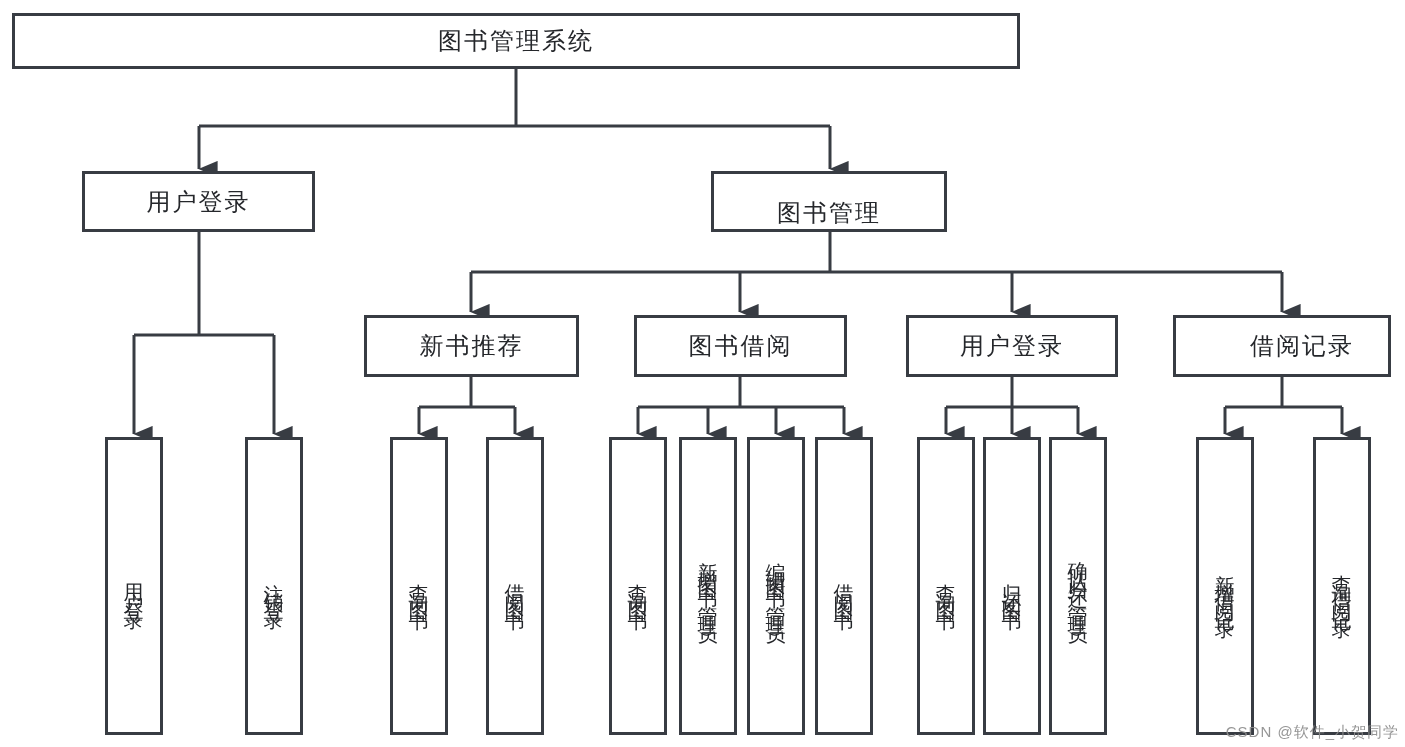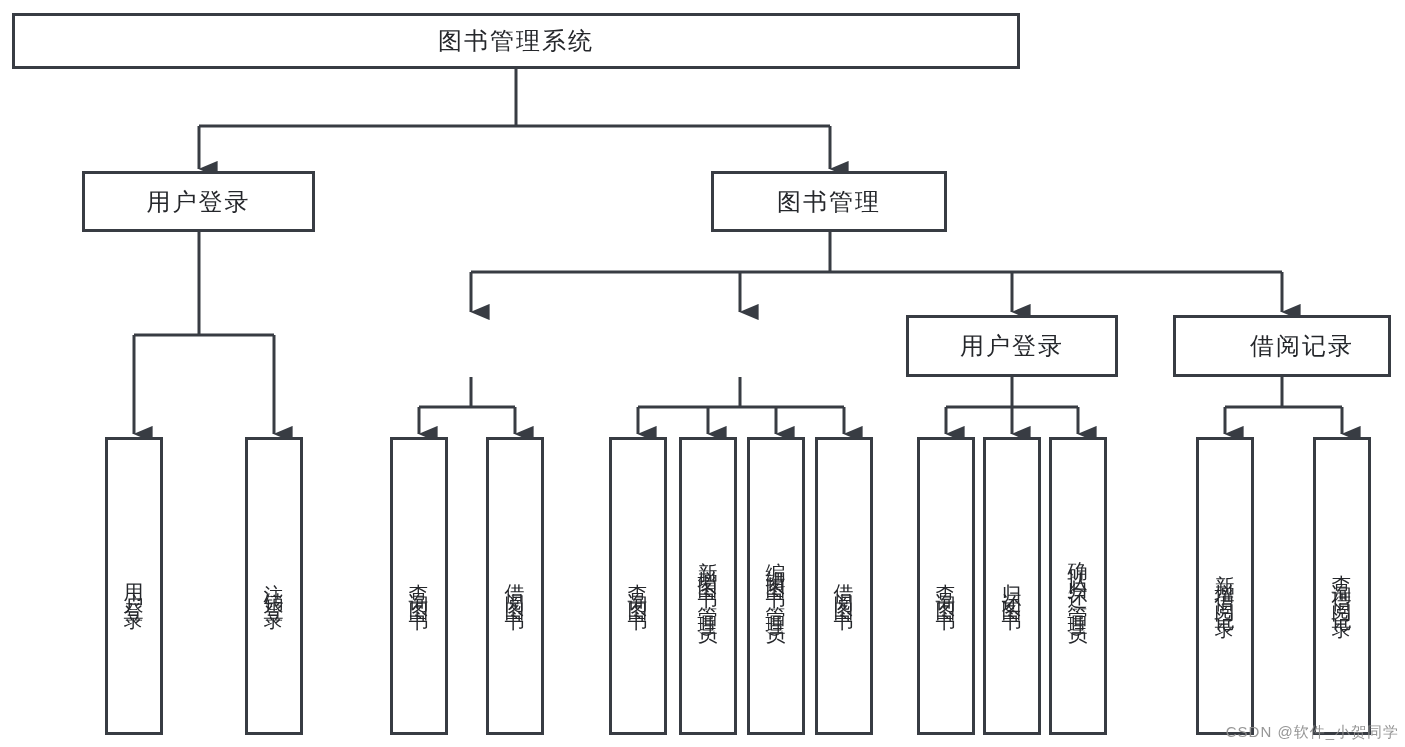--- a/index.html
+++ b/index.html
@@ -24,21 +24,21 @@
   .v-node{
     font-size:20px;
     writing-mode:vertical-rl;
     text-orientation:mixed;
     letter-spacing:9px;
     line-height:1;
     display:flex;align-items:center;justify-content:center;
   }
   .root{left:12px;top:13px;width:1008px;height:56px;}
   .n-user-login{left:82px;top:171px;width:233px;height:61px;}
-  .n-book-mgmt{left:711px;top:171px;width:236px;height:61px;}
+  .n-book-mgmt{left:711px;top:171px;width:236px;height:61px;align-items:flex-end;}
   .n-new-book{left:364px;top:315px;width:215px;height:62px;}
   .n-book-borrow{left:634px;top:315px;width:213px;height:62px;}
   .n-current-borrow{left:906px;top:315px;width:212px;height:62px;}
   .n-borrow-record{left:1173px;top:315px;width:218px;height:62px;padding-left:40px;}
   .leaf{top:437px;width:58px;height:298px;}
   .lf1{left:105px;} .lf2{left:245px;}
   .lf3{left:390px;} .lf4{left:486px;}
   .lf5{left:609px;} .lf6{left:679px;} .lf7{left:747px;} .lf8{left:815px;}
   .lf9{left:917px;} .lf10{left:983px;} .lf11{left:1049px;}
   .lf12{left:1196px;} .lf13{left:1313px;}
@@ -103,20 +103,26 @@
     <span>图书管理系统</span>
   </div>
 
   <div class="node h-node n-user-login">
     <span>用户登录</span>
   </div>
   <div class="node h-node n-book-mgmt">
     <span>图书管理</span>
   </div>
 
+  <div class="node h-node n-new-book">
+    <span>新书推荐</span>
+  </div>
+  <div class="node h-node n-book-borrow">
+    <span>图书借阅</span>
+  </div>
   <div class="node h-node n-current-borrow">
     <span>用户登录</span>
   </div>
   <div class="node h-node n-borrow-record">
     <span>借阅记录</span>
   </div>
 
   <div class="node v-node leaf lf1">用户登录</div>
   <div class="node v-node leaf lf2">注销登录</div>
 

